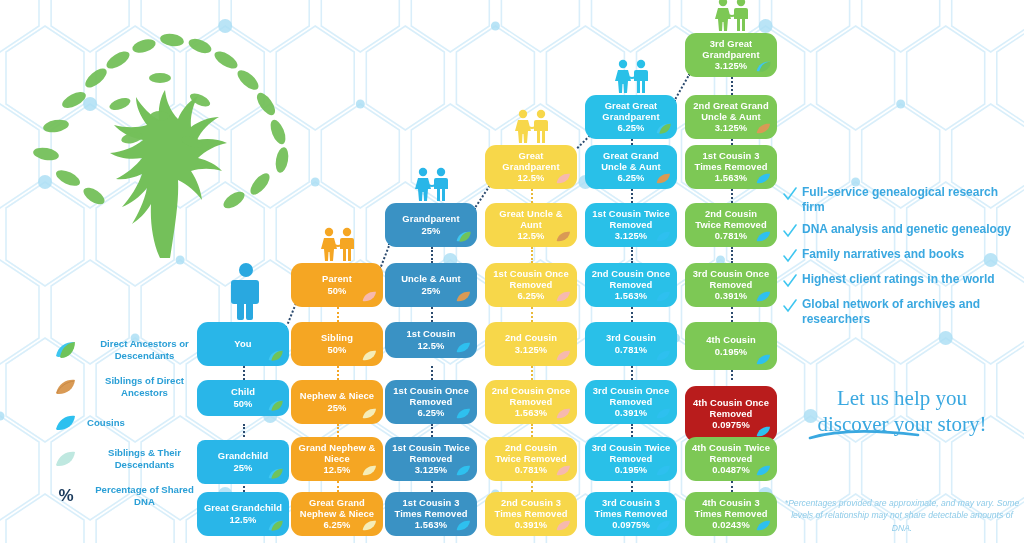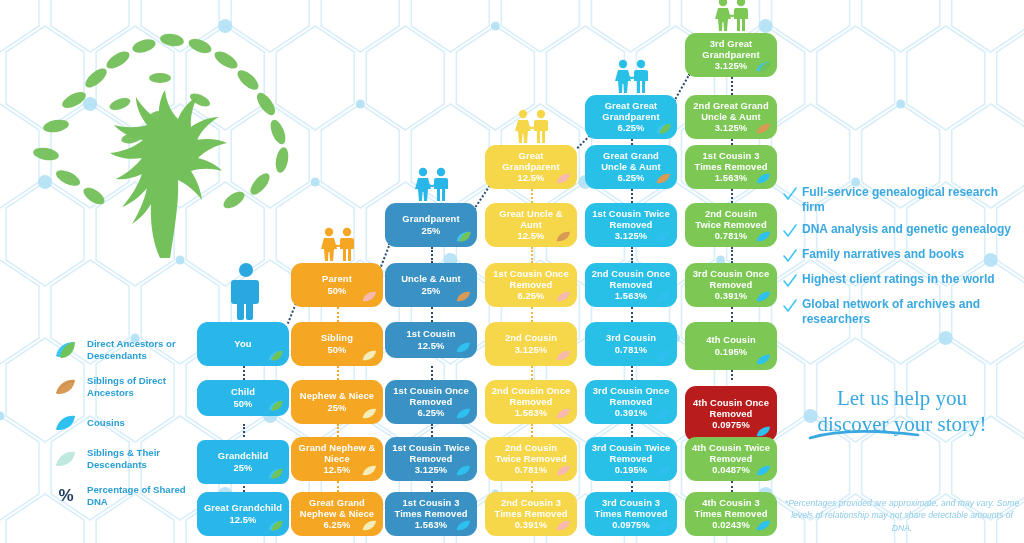--- a/index.html
+++ b/index.html
@@ -39,21 +39,21 @@
   
   .conn{position:absolute;width:0;border-left-width:2px;border-left-style:dotted;}
   .conn.diag{position:absolute;height:0;border:0;border-top-width:2px;border-top-style:dotted;transform-origin:0 0;}
 
   
   .couple{position:absolute;width:46px;height:34px;}
   .single{position:absolute;width:30px;height:60px;}
 
   
   .legend{position:absolute;left:52px;top:338px;width:150px;}
-  .legend-row{display:flex;align-items:center;margin-bottom:13px;}
+  .legend-row{display:flex;align-items:center;margin-bottom:13px;text-align:center;}
   .legend-ico{width:28px;height:22px;flex:0 0 28px;display:flex;align-items:center;justify-content:center;}
   .legend-txt{font-size:9.6px;font-weight:bold;color:#2a9fd6;line-height:1.25;margin-left:7px;}
   .pctmark{font-size:17px;font-weight:bold;color:#1a3a5c;font-family:"Liberation Sans",sans-serif;}
 
   
   .bullets{position:absolute;left:782px;top:185px;width:238px;}
   .bullet{display:flex;align-items:flex-start;margin-bottom:8px;}
   .check{flex:0 0 16px;width:16px;height:16px;margin-top:1px;}
   .bullet-txt{font-size:12px;font-weight:bold;color:#3aa8e0;line-height:1.21;margin-left:4px;}
   .tagline{position:absolute;left:780px;top:385px;width:244px;text-align:center;

